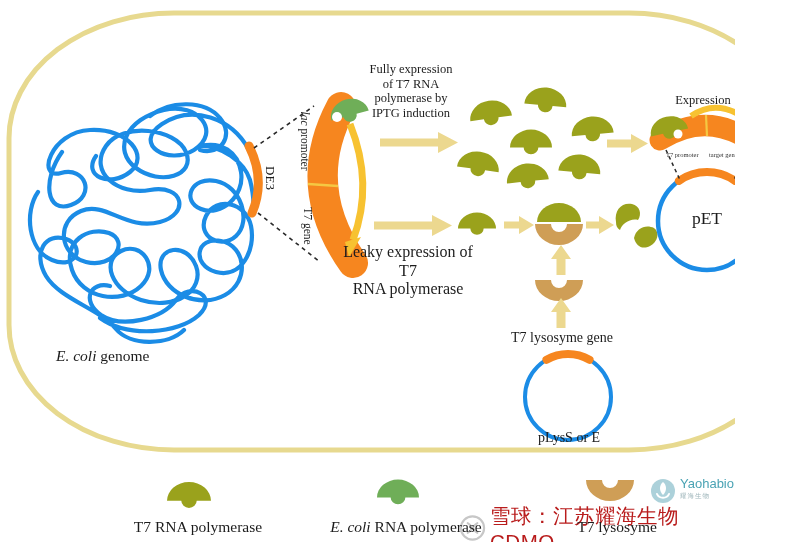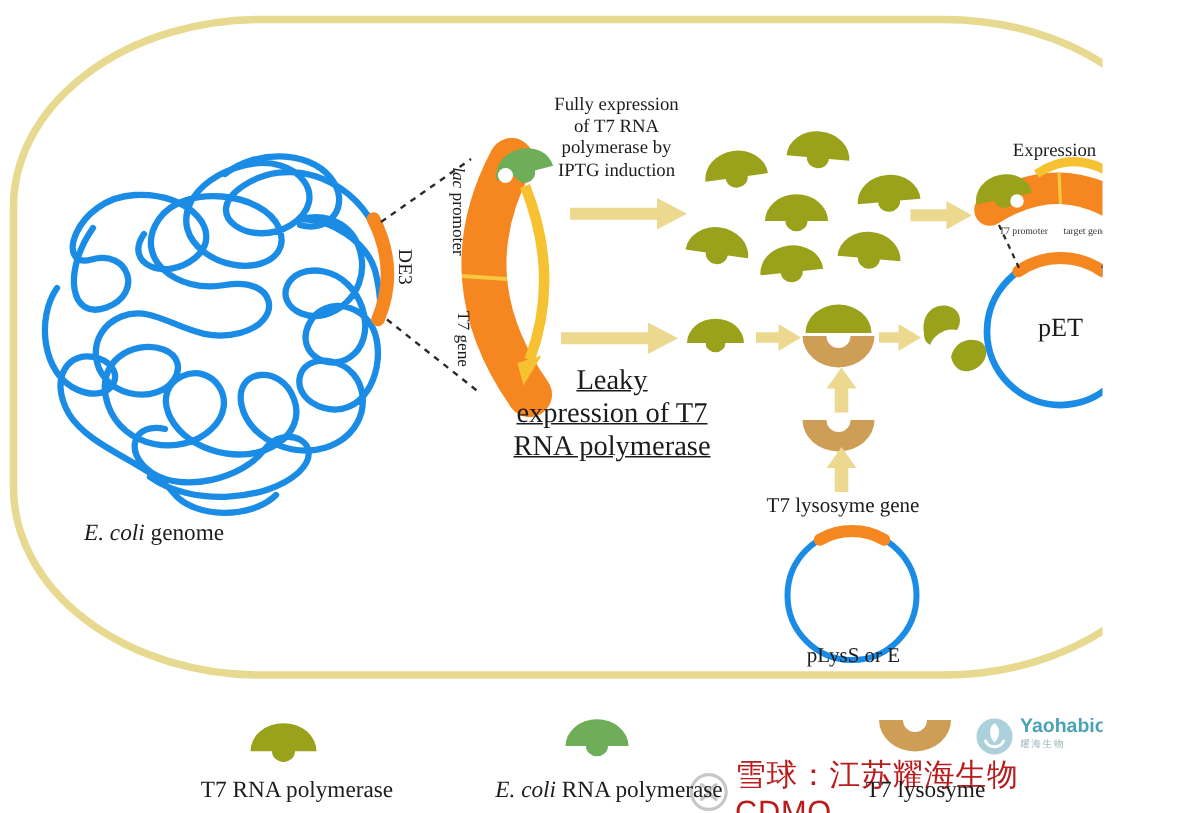--- a/index.html
+++ b/index.html
@@ -5,41 +5,41 @@
   html,body{margin:0;padding:0;background:#ffffff;}
   #stage{position:relative;width:735px;height:542px;background:#ffffff;overflow:hidden;
          font-family:"Liberation Serif","DejaVu Serif",serif;color:#1c1c1c;}
   #art{position:absolute;left:0;top:0;}
   .lbl{position:absolute;line-height:1.16;white-space:nowrap;}
   .ctr{text-align:center;}
   .it{font-style:italic;}
   .block{white-space:normal;}
   .rot90{transform:rotate(90deg);transform-origin:center center;}
   .fully{left:352px;top:62px;width:118px;font-size:12.5px;}
-  .leaky{left:342px;top:243px;width:132px;font-size:19px;text-decoration:underline;}
+  .leaky{left:342px;top:243px;width:132px;font-size:16px;}
   .lacp{left:261px;top:133px;width:84px;height:16px;font-size:11.5px;}
   .t7g{left:275px;top:218px;width:62px;height:16px;font-size:11.5px;}
   .de3{left:252px;top:170px;width:36px;height:16px;font-size:13px;}
   .genomelbl{left:56px;top:347px;font-size:15.5px;}
   .expr{left:664px;top:93px;width:78px;font-size:12.5px;}
   .tiny{font-size:6.5px;color:#333;}
   .t7p{left:666px;top:151px;}
   .tgt{left:709px;top:151px;}
   .pet{left:682px;top:208px;width:50px;font-size:17.5px;}
   .plyss{left:530px;top:388px;width:78px;font-size:14px;margin-top:42px;}
   .lysgene{left:503px;top:330px;width:118px;font-size:14px;}
   .leglbl{top:518px;font-size:15.5px;}
   .leg1{left:120px;width:156px;}
   .leg2{left:316px;width:180px;}
   .leg3{left:564px;width:106px;}
   .wm{position:absolute;left:459px;top:502px;display:flex;align-items:center;gap:4px;
       color:#b91c1c;font-size:20.5px;letter-spacing:0.5px;z-index:1;
       font-family:"Liberation Sans","DejaVu Sans",sans-serif;}
   .yao{position:absolute;left:650px;top:477px;display:flex;align-items:flex-start;gap:3px;z-index:1;}
-  .yao .name{font-family:"Liberation Sans","DejaVu Sans",sans-serif;font-weight:bold;
+  .yao .name{font-family:"Liberation Sans","DejaVu Sans",sans-serif;font-weight:normal;
              font-size:13px;color:#4aa3b4;line-height:1;}
   .yao .cn{font-family:"Liberation Sans","DejaVu Sans",sans-serif;font-size:6.5px;color:#9fb6bb;
            letter-spacing:1px;margin-top:2px;}
   .ontop{z-index:2;position:absolute;}
 </style>
 </head>
 <body>
 
 <div id="stage">
 

